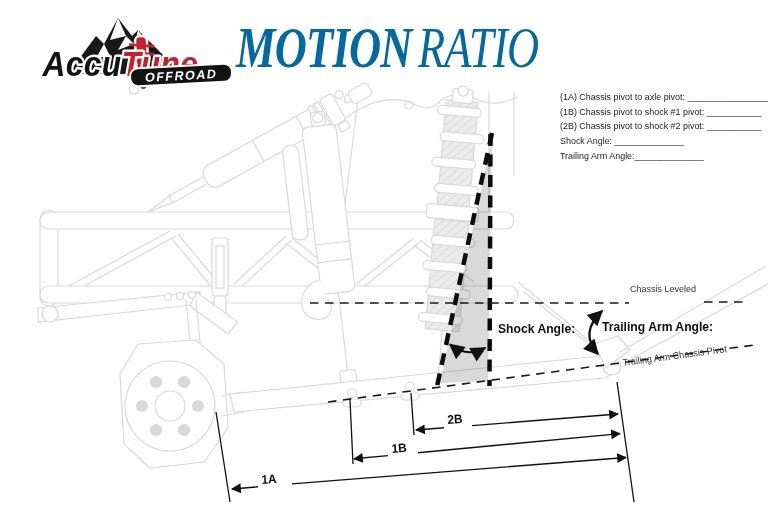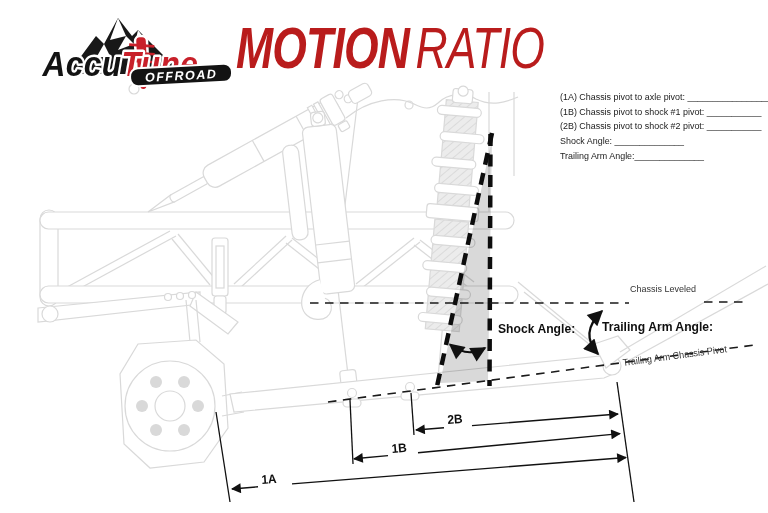--- a/index.html
+++ b/index.html
@@ -5,21 +5,21 @@
   html,body{margin:0;padding:0;}
   body{width:768px;height:513px;position:relative;overflow:hidden;background:#ffffff;
        font-family:"Liberation Sans", sans-serif;}
   .abs{position:absolute;}
   #sketch{position:absolute;left:0;top:0;}
 
   
   #logo{left:38px;top:10px;width:200px;height:92px;}
 
   
-  #title{left:236px;top:18px;white-space:nowrap;color:#b91c1c;}
+  #title{left:236px;top:18px;white-space:nowrap;color:#0369a1;font-family:Liberation Serif, serif;}
   #title .squeeze{display:inline-block;transform:scaleX(.78);transform-origin:left top;
                   font-style:italic;font-size:57px;line-height:60px;letter-spacing:-1px;}
   #title .t-bold{font-weight:bold;}
   #title .t-light{font-weight:normal;margin-left:8px;}
 
   
   #form{left:560px;top:90px;color:#222;font-size:9.6px;line-height:14.7px;
         transform:scaleX(.93);transform-origin:left top;white-space:nowrap;}
 
   

